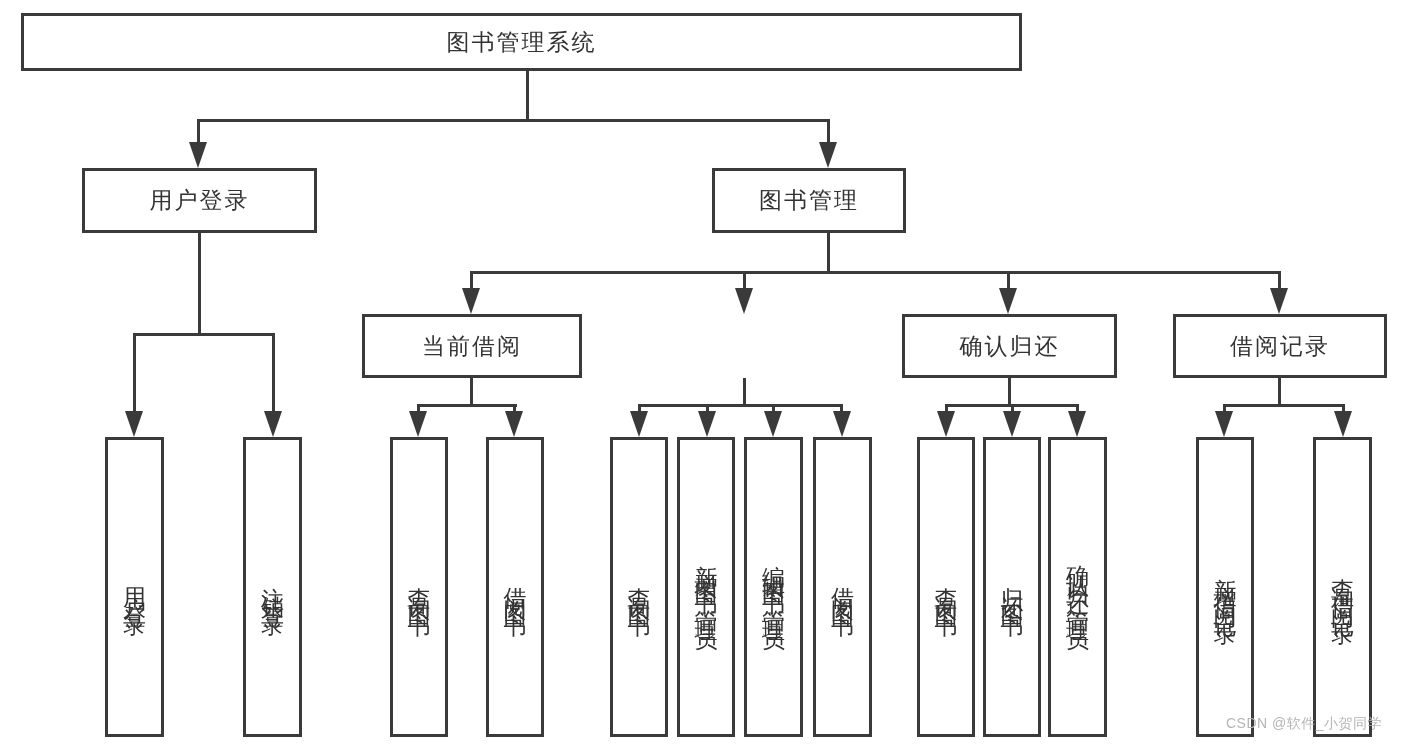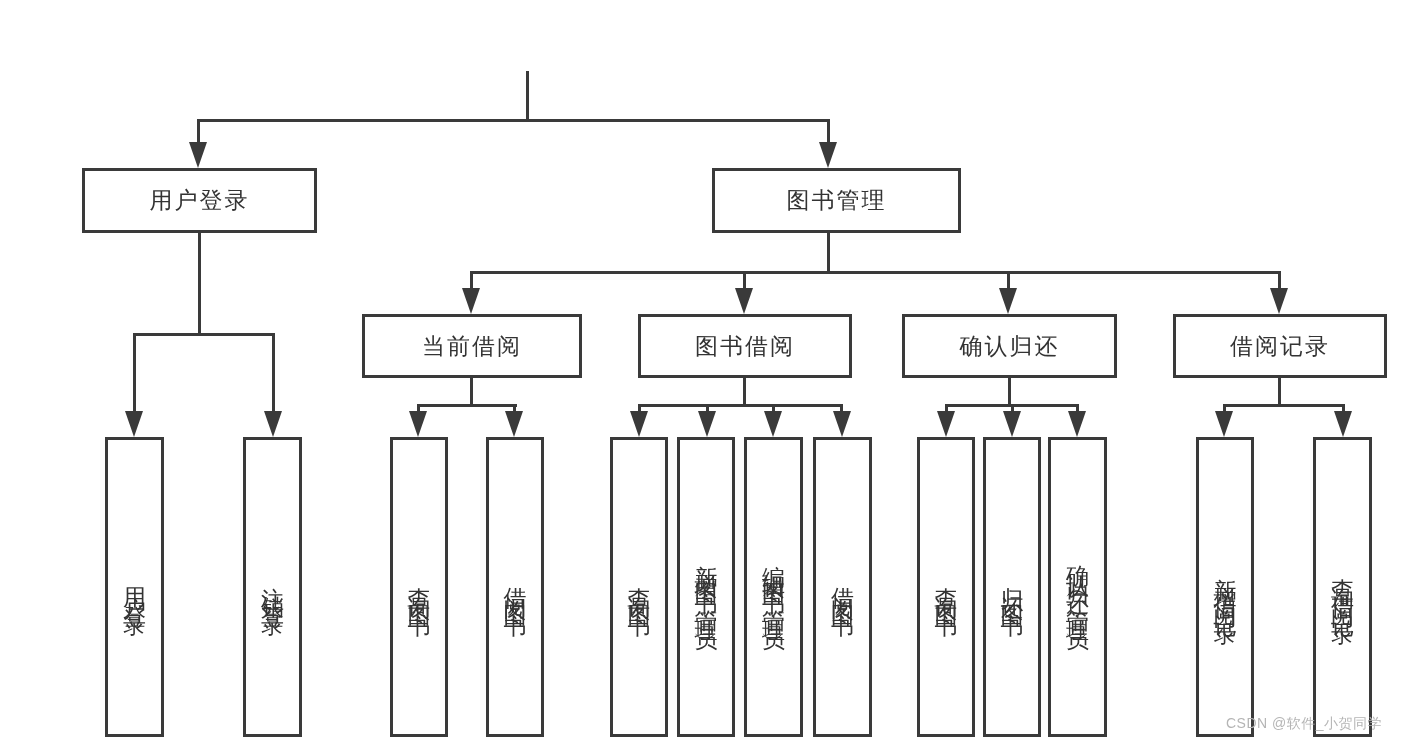--- a/index.html
+++ b/index.html
@@ -33,32 +33,35 @@
   .wm{
     position:absolute;z-index:10;color:var(--wm);
     font-size:14px;letter-spacing:0.5px;white-space:nowrap;margin-left:45px;
   }
 </style>
 </head>
 <body>
 
 <div id="canvas">
 
+  <div class="box" style="left:21px;top:13px;width:1001px;height:58px">
+    <span>图书管理系统</span>
+  </div>
 
   <div class="l" style="left:526px;top:71px;width:3px;height:49px"></div>
   <div class="l" style="left:197px;top:119px;width:633px;height:3px"></div>
   <div class="l" style="left:197px;top:121px;width:3px;height:23px"></div>
   <div class="ar" style="left:189px;top:142px"></div>
   <div class="l" style="left:827px;top:121px;width:3px;height:23px"></div>
   <div class="ar" style="left:819px;top:142px"></div>
 
   <div class="box" style="left:82px;top:168px;width:235px;height:65px">
     <span>用户登录</span>
   </div>
-  <div class="box" style="left:712px;top:168px;width:249px;height:65px">
+  <div class="box" style="left:712px;top:168px;width:194px;height:65px">
     <span>图书管理</span>
   </div>
 
   <div class="l" style="left:198px;top:233px;width:3px;height:102px"></div>
   <div class="l" style="left:133px;top:333px;width:142px;height:3px"></div>
   <div class="l" style="left:133px;top:335px;width:3px;height:78px"></div>
   <div class="ar" style="left:125px;top:411px"></div>
   <div class="l" style="left:272px;top:335px;width:3px;height:78px"></div>
   <div class="ar" style="left:264px;top:411px"></div>
 
@@ -75,23 +78,20 @@
   <div class="ar" style="left:462px;top:288px"></div>
   <div class="l" style="left:743px;top:273px;width:3px;height:17px"></div>
   <div class="ar" style="left:735px;top:288px"></div>
   <div class="l" style="left:1007px;top:273px;width:3px;height:17px"></div>
   <div class="ar" style="left:999px;top:288px"></div>
   <div class="l" style="left:1278px;top:273px;width:3px;height:17px"></div>
   <div class="ar" style="left:1270px;top:288px"></div>
 
   <div class="box" style="left:362px;top:314px;width:220px;height:64px">
     <span>当前借阅</span>
-  </div>
-  <div class="box" style="left:638px;top:314px;width:214px;height:64px">
-    <span>图书借阅</span>
   </div>
   <div class="box" style="left:902px;top:314px;width:215px;height:64px">
     <span>确认归还</span>
   </div>
   <div class="box" style="left:1173px;top:314px;width:214px;height:64px">
     <span>借阅记录</span>
   </div>
 
   <div class="l" style="left:470px;top:378px;width:3px;height:28px"></div>
   <div class="l" style="left:417px;top:404px;width:100px;height:3px"></div>

